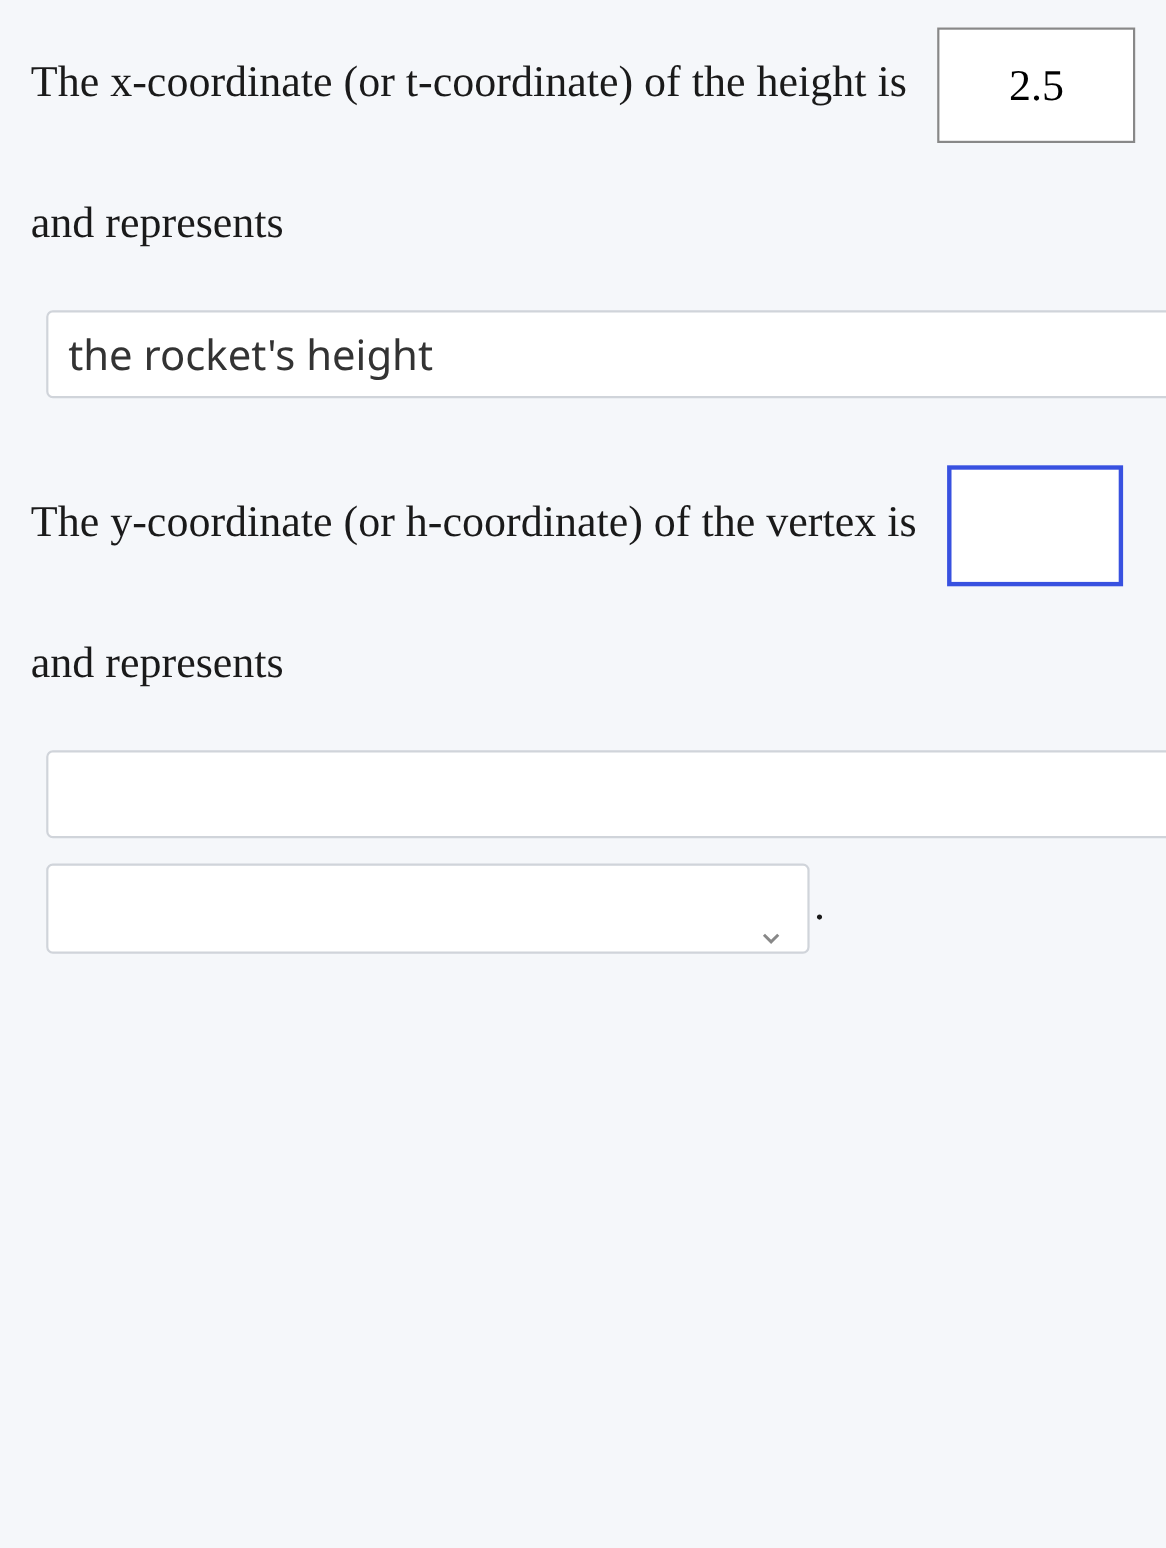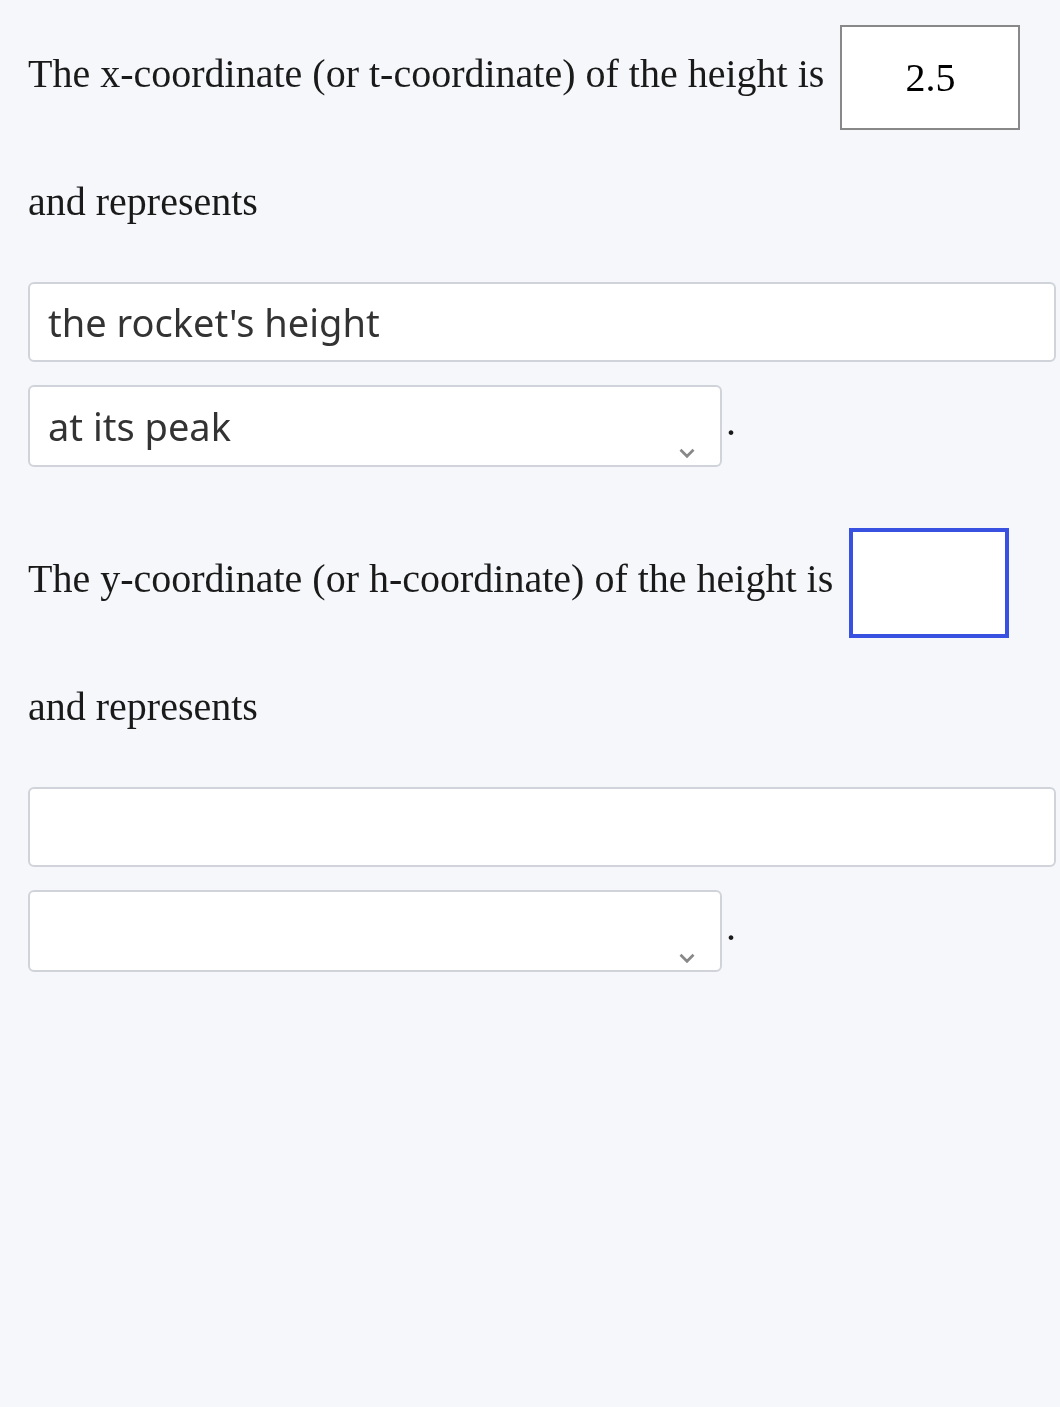--- a/index.html
+++ b/index.html
@@ -27,31 +27,31 @@
     .inline-input {
       display: inline-block;
       width: 180px;
       height: 105px;
       border: 2px solid #888;
       background: #fff;
       font-family: Georgia, 'Times New Roman', serif;
       font-size: 40px;
       text-align: center;
       vertical-align: middle;
-      margin: 0 6px;
+      margin: 0 18px;
       padding: 0;
     }
     .inline-input.focused {
       width: 160px;
       height: 110px;
       border: 4px solid #3851e0;
       outline: none;
     }
     .dropdown-row {
-      margin: 16px 0;
+      margin: 16px 14px;
       border-radius: 31px;
     }
     .dropdown-wide {
       display: block;
       width: 1028px;
       height: 80px;
       border: 2px solid #d0d4da;
       border-radius: 6px;
       background: #fff;
       font-family: system-ui, -apple-system, Helvetica, Arial, sans-serif;
@@ -119,35 +119,23 @@
   <div class="para-block line-spacer">
     <span class="text-segment">The x-coordinate (or t-coordinate) of the height is </span><input type="text" class="inline-input" value="2.5" style=""><span class="text-segment"> and represents</span>
   </div>
 
   <div class="dropdown-row">
     <select class="dropdown-wide">
       <option>the rocket's height</option>
     </select>
   </div>
 
-  <div class="dropdown-row">
-    <span class="dropdown-narrow-wrapper">
-      <select class="dropdown-narrow">
-        <option>at its peak</option>
-      </select>
-      <span class="chevron">
-        <svg viewBox="0 0 24 24">
-            <polyline points="6 9 12 15 18 9"></polyline>
-          </svg>
-      </span>
-    </span><span class="period">.</span>
-  </div>
 
   <div class="para-block second line-spacer">
-    <span class="text-segment">The y-coordinate (or h-coordinate) of the height is </span><input type="text" class="inline-input focused" value="" style=""><span class="text-segment"> and represents</span>
+    <span class="text-segment">The y-coordinate (or h-coordinate) of the vertex is </span><input type="text" class="inline-input focused" value="" style=""><span class="text-segment"> and represents</span>
   </div>
 
   <div class="dropdown-row">
     <select class="dropdown-wide">
       <option></option>
     </select>
   </div>
 
   <div class="dropdown-row">
     <span class="dropdown-narrow-wrapper">

